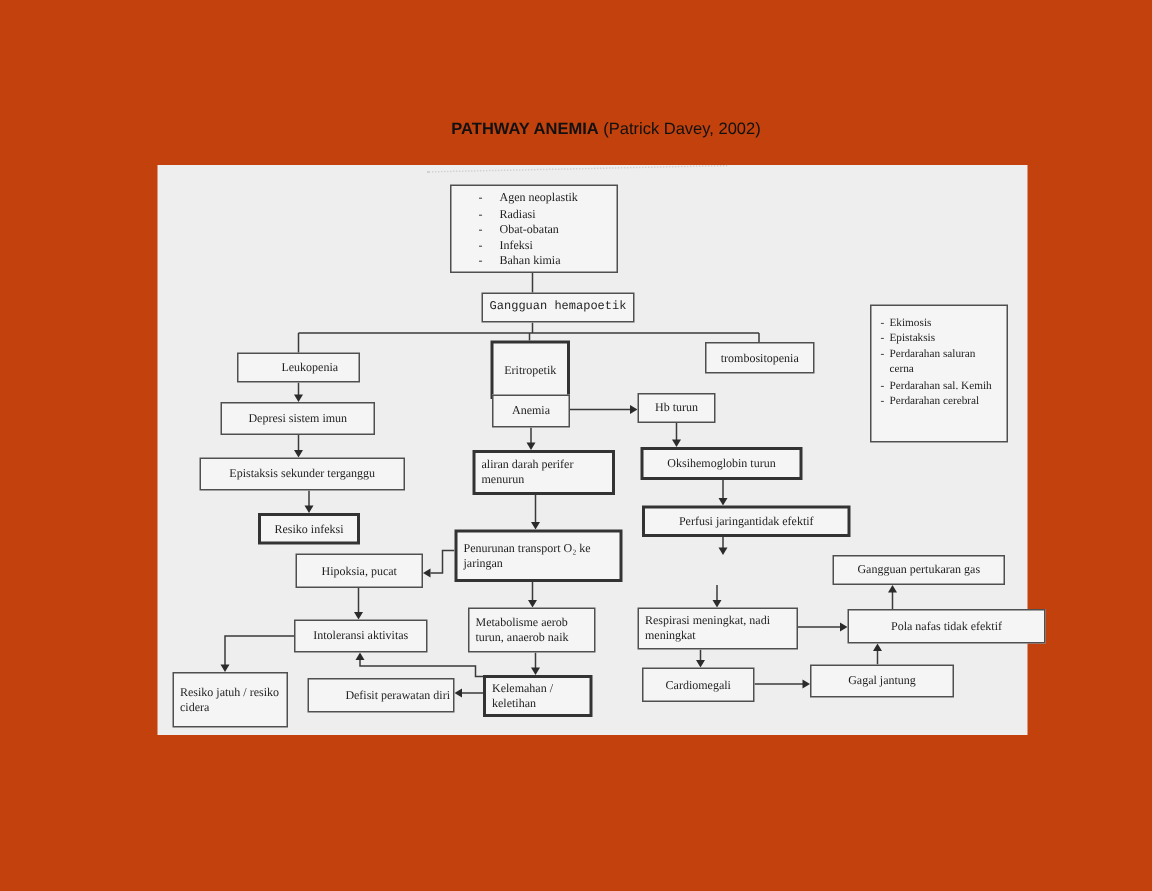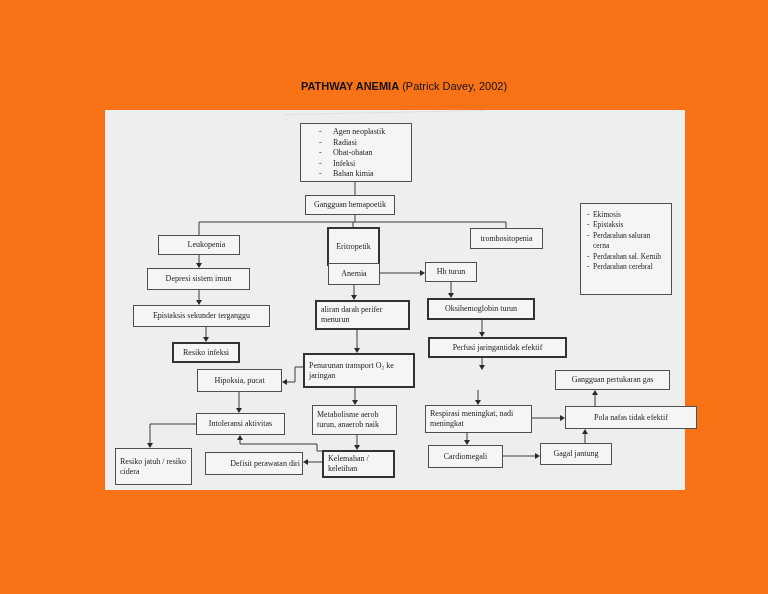--- a/index.html
+++ b/index.html
@@ -1,17 +1,17 @@
 <!DOCTYPE html>
 <html><head>
 <meta charset="utf-8">
 <style>
   html,body{margin:0;padding:0;}
   body{width:768px;height:594px;background:#ffffff;font-family:"Liberation Serif",serif;}
-  .page{position:relative;width:768px;height:594px;background:#f97316;overflow:hidden;}
+  .page{position:relative;width:768px;height:594px;background:#c2410c;overflow:hidden;}
   .title{position:absolute;top:80px;left:0;width:768px;text-align:center;padding-left:40px;box-sizing:border-box;
          font-family:"Liberation Sans",sans-serif;font-size:11px;color:#111;}
   .title .b{font-weight:bold;}
   .panel{position:absolute;left:105px;top:110px;width:580px;height:380px;background:#efeeef;}
   .connectors{position:absolute;left:0;top:0;z-index:0;}
   .box{position:absolute;z-index:1;background:#f6f5f6;border:1px solid #4f4f4f;box-sizing:border-box;
        color:#1e1e1e;font-size:8px;line-height:1.25;display:flex;align-items:center;justify-content:center;
        text-align:center;padding:1px 2px;}
   .box.bold{border-width:2px;border-color:#333;}
   .box.left{justify-content:flex-start;text-align:left;padding-left:4px;}
@@ -113,21 +113,21 @@
       <div class="li">
           <span class="dash">-</span>
           <span>Infeksi</span>
         </div>
       <div class="li">
           <span class="dash">-</span>
           <span>Bahan kimia</span>
         </div>
     </div>
 
-    <div class="box" style="left:200px;top:85px;width:90px;height:20px;">
+    <div class="box" style="left:216px;top:85px;width:102px;height:20px;font-family:Liberation Mono, monospace;">
         <span>Gangguan hemapoetik</span>
       </div>
 
     <div class="box" style="left:53px;top:125px;width:82px;height:20px;padding-left:17px;">
         <span>Leukopenia</span>
       </div>
 
     <div class="box bold" style="left:222px;top:117px;width:53px;height:39px;text-align:right;">
         <span>Eritropetik</span>
       </div>
@@ -232,18 +232,18 @@
       </div>
 
     <div class="box bold left" style="left:217px;top:340px;width:73px;height:28px;">
         <span>Kelemahan / keletihan</span>
       </div>
 
     <div class="box" style="left:323px;top:335px;width:75px;height:23px;">
         <span>Cardiomegali</span>
       </div>
 
-    <div class="box" style="left:435px;top:333px;width:72px;height:22px;">
+    <div class="box" style="left:435px;top:333px;width:96px;height:22px;">
         <span>Gagal jantung</span>
       </div>
 
   </div>
 </div>
 
 </body></html>

